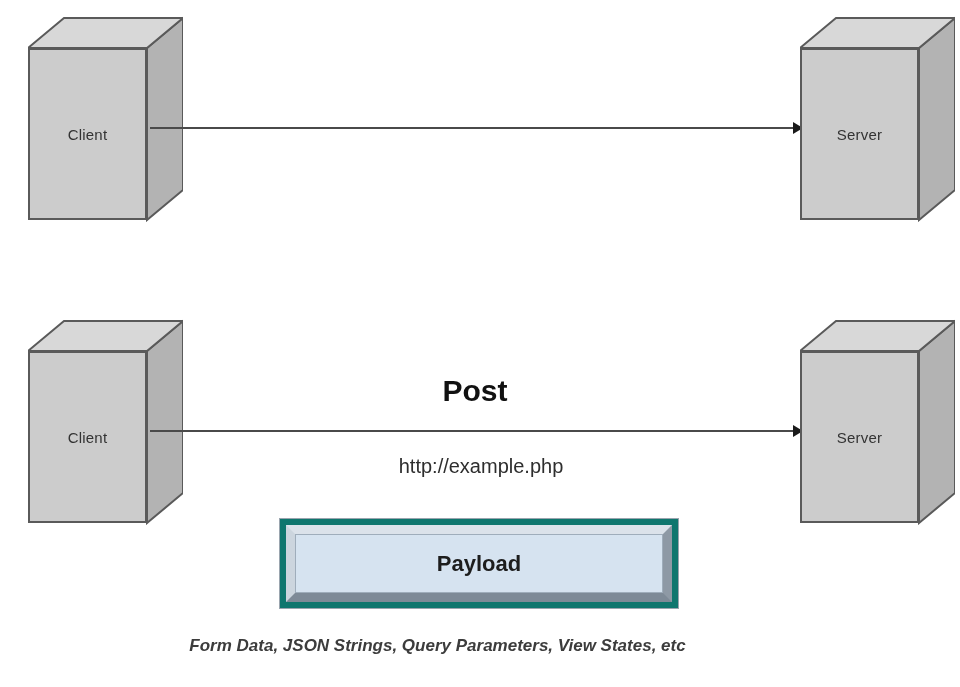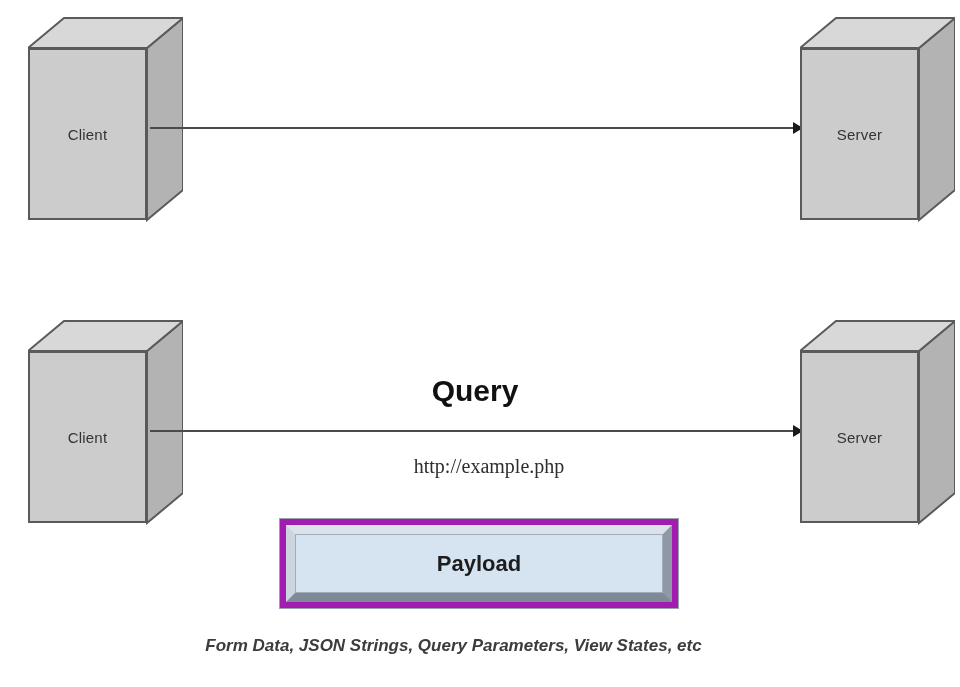--- a/index.html
+++ b/index.html
@@ -85,21 +85,21 @@
     text-align: center;
   }
 
   
   .payload-outer {
     position: absolute;
     left: 279px;
     top: 518px;
     width: 400px;
     height: 91px;
-    background: #a21caf;
+    background: #0f766e;
     border: 1px solid #9aa4ae;
     box-sizing: border-box;
     padding: 6px;
   }
   .payload-bevel {
     position: relative;
     width: 100%;
     height: 100%;
     box-sizing: border-box;
     border-top: 9px solid #dbe2ea;
@@ -130,21 +130,20 @@
     position: absolute;
     left: 0;
     top: 636px;
     width: 875px;
     text-align: center;
     font-size: 17px;
     font-style: italic;
     font-weight: bold;
     color: #3c3c3c;
     white-space: nowrap;
-    padding-left: 16px;
   }
 </style>
 </head>
 <body>
 
 <div id="canvas">
 
   <div class="box3d" style="left:28px; top:15px;">
     <svg class="face-side" viewBox="0 0 155 207">
 
@@ -178,23 +177,23 @@
       <polygon points="0,33 36,3 155,3 119,33" fill="#d8d8d8" stroke="#5a5a5a" stroke-width="2"></polygon>
     </svg>
     <div class="face-front">
       <span class="label">Client</span>
     </div>
   </div>
 
   <div class="arrow-line" style="left:150px; top:430px; width:652px;"></div>
   <div class="arrow-head" style="left:793px; top:425px;"></div>
 
-  <div class="verb-title" style="left:360px; top:374px; width:230px;">Query</div>
-
-  <div class="url-text" style="left:249px; top:455px; width:480px;font-family:Liberation Serif, serif;">http://example.php</div>
+  <div class="verb-title" style="left:360px; top:374px; width:230px;">Post</div>
+
+  <div class="url-text" style="left:241px; top:455px; width:480px;">http://example.php</div>
 
   <div class="box3d" style="left:800px; top:318px;">
     <svg class="face-side" viewBox="0 0 155 207">
       <polygon points="119,33 155,3 155,175 119,205" fill="#b3b3b3" stroke="#5a5a5a" stroke-width="2"></polygon>
       <polygon points="0,33 36,3 155,3 119,33" fill="#d8d8d8" stroke="#5a5a5a" stroke-width="2"></polygon>
     </svg>
     <div class="face-front">
       <span class="label">Server</span>
     </div>
   </div>

